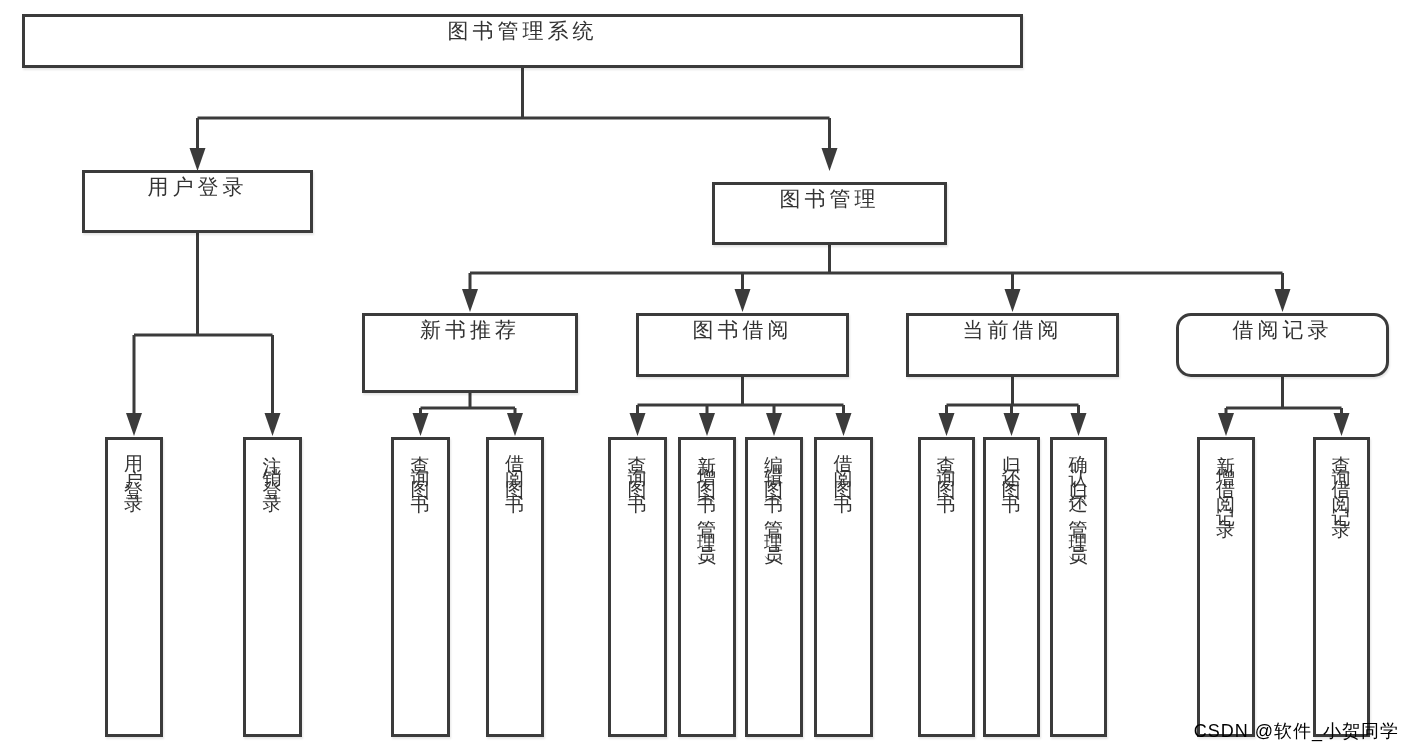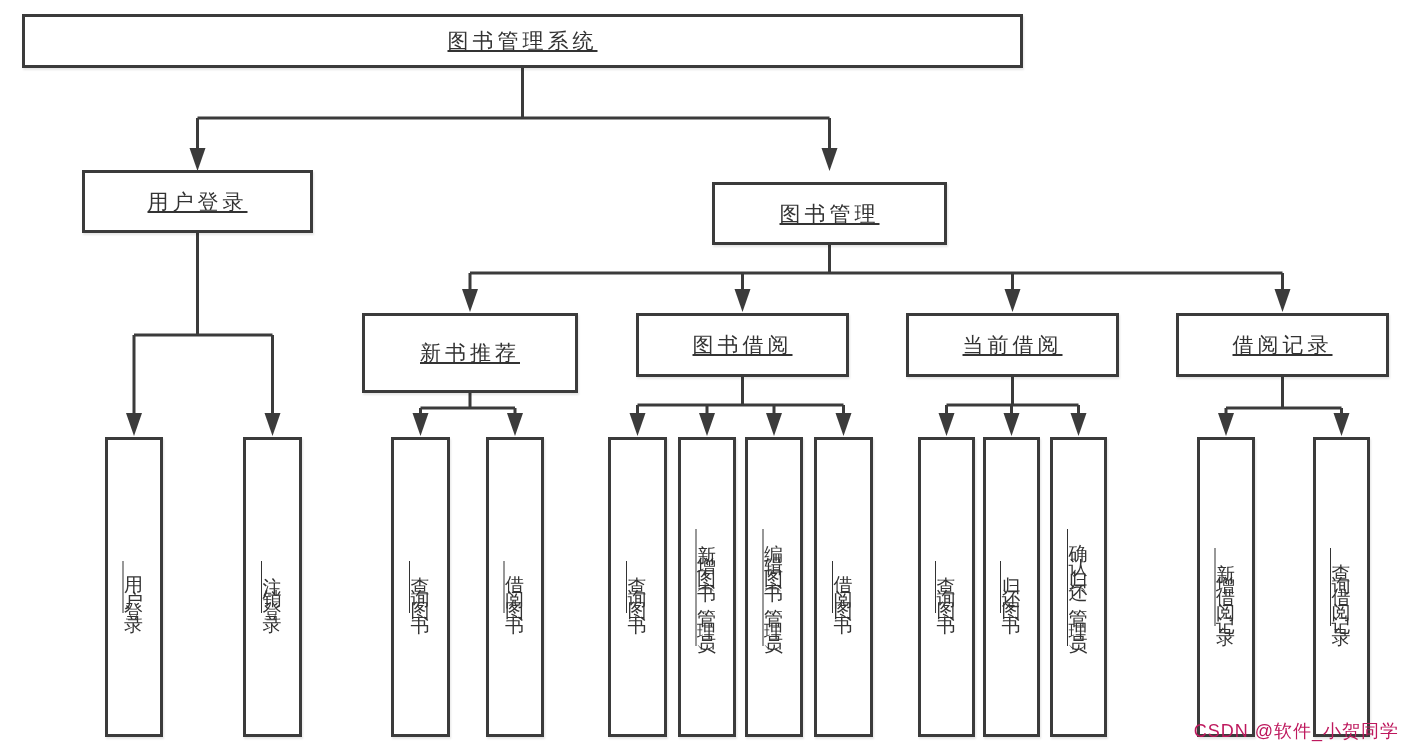--- a/index.html
+++ b/index.html
@@ -24,45 +24,43 @@
   .connectors polygon {
     fill: #3b3b3b;
     stroke: none;
   }
   .node {
     position: absolute;
     box-sizing: border-box;
     background: #ffffff;
     border: 3px solid #3b3b3b;
     display: flex;
-    align-items: center;
     justify-content: center;
     color: #333333;
     box-shadow: 1px 2px 2px rgba(0,0,0,0.10);
-    text-decoration: underline;
   }
   .hlabel {
     font-size: 21px;
     letter-spacing: 4px;
     white-space: nowrap;
   }
   .vlabel {
     writing-mode: vertical-rl;
     text-orientation: mixed;
     font-size: 19px;
     letter-spacing: 13px;
     line-height: 1;
     white-space: nowrap;
   }
   .watermark {
     position: absolute;
     right: 6px;
     bottom: 4px;
     font-size: 18px;
-    color: #be185d;
+    color: #000000;
     letter-spacing: 1px;
     z-index: 10;
     white-space: nowrap;
   }
 </style>
 </head>
 <body>
 
 <div class="canvas">
 
@@ -115,21 +113,21 @@
 
   <div class="node" style="left:362px; top:313px; width:216px; height:80px;">
     <span class="hlabel">新书推荐</span>
   </div>
   <div class="node" style="left:636px; top:313px; width:213px; height:64px;">
     <span class="hlabel">图书借阅</span>
   </div>
   <div class="node" style="left:906px; top:313px; width:213px; height:64px;">
     <span class="hlabel">当前借阅</span>
   </div>
-  <div class="node" style="left:1176px; top:313px; width:213px; height:64px;">
+  <div class="node" style="left:1176px; top:313px; width:213px; height:64px;border-radius:15px;">
     <span class="hlabel">借阅记录</span>
   </div>
 
   <div class="node" style="left:105px; top:437px; width:58px; height:300px;">
     <span class="vlabel">用户登录</span>
   </div>
   <div class="node" style="left:243px; top:437px; width:59px; height:300px;">
     <span class="vlabel">注销登录</span>
   </div>
   <div class="node" style="left:391px; top:437px; width:59px; height:300px;">

